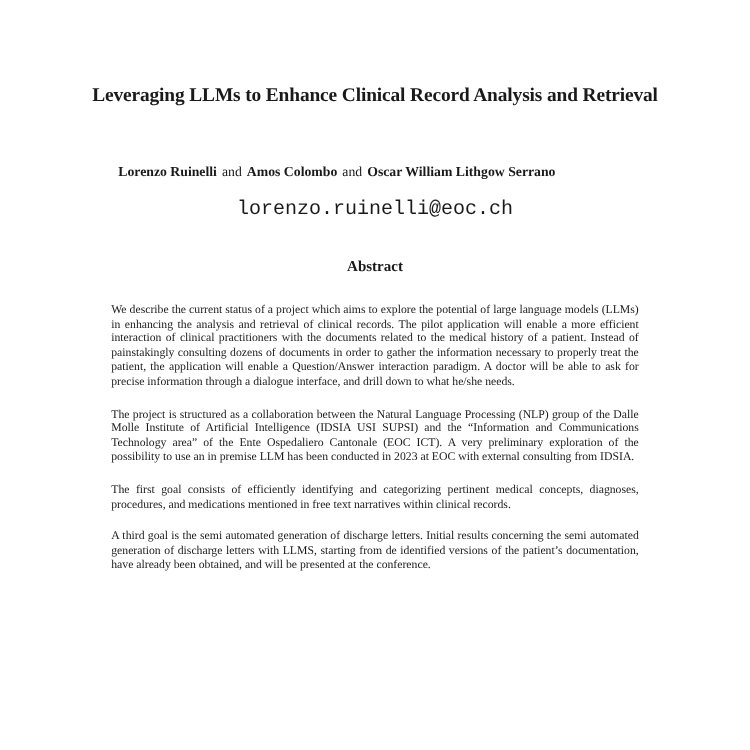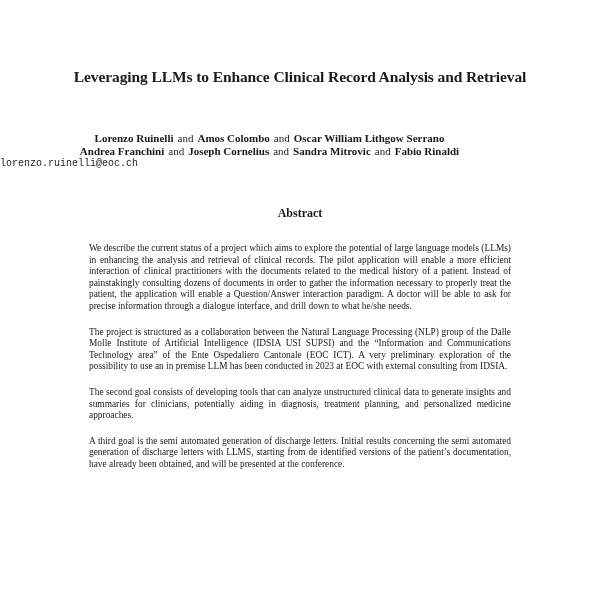--- a/index.html
+++ b/index.html
@@ -1,41 +1,38 @@
 <!DOCTYPE html>
 <html><head>
   <meta charset="utf-8">
   <style>
     html, body { margin: 0; padding: 0; background: #ffffff; }
     body { width: 600px; height: 600px; position: relative; overflow: hidden; color: #1a1a1a; font-family: "Liberation Serif", serif; }
     .title { position: absolute; top: 68px; left: 0; width: 600px; text-align: center; font-weight: bold; font-size: 15.5px; letter-spacing: -0.1px; }
     .authors { position: absolute; top: 132px; left: 0; width: 539px; text-align: center; font-size: 11px; line-height: 13px; }
     .authors b { font-weight: bold; }
     .authors .and { margin: 0 4px; }
-    .email { position: absolute; top: 158px; left: 0; width: 600px; font-family: "Liberation Mono", monospace; font-size: 10px; }
+    .email { position: absolute; top: 158px; left: 0; width: 600px; text-align: center; font-family: "Liberation Mono", monospace; font-size: 16px; }
     .abstract-head { position: absolute; top: 206px; left: 0; width: 600px; text-align: center; font-weight: bold; font-size: 12px; }
     .abstract { position: absolute; top: 229px; left: 89px; width: 422px; font-size: 9.4px; line-height: 11.6px; text-align: justify; }
     .abstract p { margin: 14px 0 5px 0; }
   </style>
 </head>
 <body>
 
 <div class="title">Leveraging LLMs to Enhance Clinical Record Analysis and Retrieval</div>
 
 <div class="authors">
   <div>
     <b>Lorenzo Ruinelli</b><span class="and">and</span><b>Amos Colombo</b><span class="and">and</span><b>Oscar William Lithgow Serrano</b>
   </div>
-  <div>
-    <b>Andrea Franchini</b><span class="and">and</span><b>Joseph Cornelius</b><span class="and">and</span><b>Sandra Mitrovic</b><span class="and">and</span><b>Fabio Rinaldi</b>
-  </div>
 </div>
 
 <div class="email">lorenzo.ruinelli@eoc.ch</div>
 
 <div class="abstract-head">Abstract</div>
 
 <div class="abstract">
   <p>We describe the current status of a project which aims to explore the potential of large language models (LLMs) in enhancing the analysis and retrieval of clinical records. The pilot application will enable a more efficient interaction of clinical practitioners with the documents related to the medical history of a patient. Instead of painstakingly consulting dozens of documents in order to gather the information necessary to properly treat the patient, the application will enable a Question/Answer interaction paradigm. A doctor will be able to ask for precise information through a dialogue interface, and drill down to what he/she needs.</p>
   <p>The project is structured as a collaboration between the Natural Language Processing (NLP) group of the Dalle Molle Institute of Artificial Intelligence (IDSIA USI SUPSI) and the “Information and Communications Technology area” of the Ente Ospedaliero Cantonale (EOC ICT). A very preliminary exploration of the possibility to use an in premise LLM has been conducted in 2023 at EOC with external consulting from IDSIA.</p>
-  <p>The second goal consists of developing tools that can analyze unstructured clinical data to generate insights and summaries for clinicians, potentially aiding in diagnosis, treatment planning, and personalized medicine approaches.</p>
+  <p>The first goal consists of efficiently identifying and categorizing pertinent medical concepts, diagnoses, procedures, and medications mentioned in free text narratives within clinical records.</p>
   <p>A third goal is the semi automated generation of discharge letters.  Initial results concerning the semi automated generation of discharge letters with LLMS, starting from de identified versions of the patient’s documentation, have already been obtained, and will be presented at the conference.</p>
 </div>
 
 </body></html>

